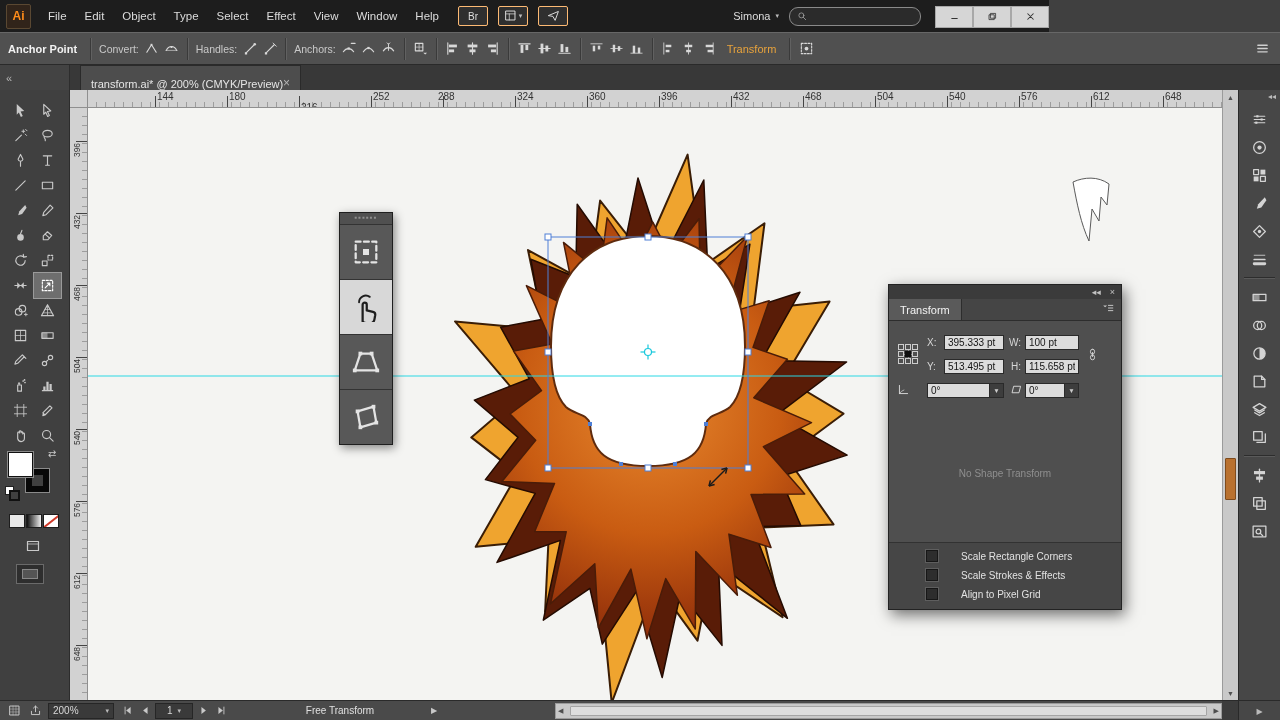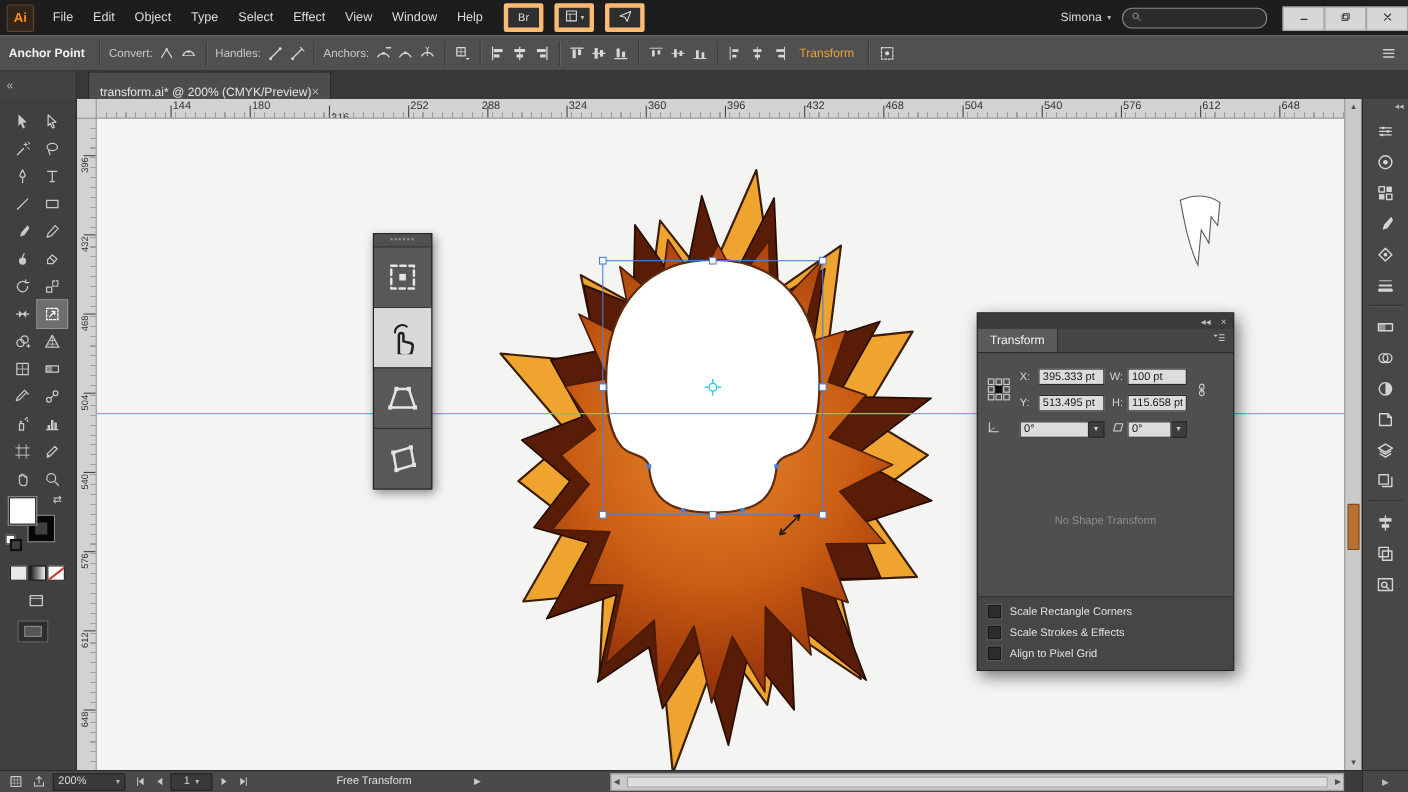--- a/index.html
+++ b/index.html
@@ -1,24 +1,24 @@
 <!DOCTYPE html>
 <html><head>
 <meta charset="utf-8">
 <style>
   html,body{margin:0;padding:0;background:#222;}
   #app{position:relative;width:1280px;height:720px;overflow:hidden;background:#404040;
        font-family:"Liberation Sans",sans-serif;-webkit-font-smoothing:antialiased;}
   
-  #menubar{position:absolute;left:0;top:0;width:1280px;height:32px;background:#1d1d1d;display:flex;align-items:center;}
+  #menubar{position:absolute;left:0;top:0;width:1049px;height:32px;background:#1d1d1d;display:flex;align-items:center;}
   .logo{width:23px;height:23px;background:#31241a;color:#ff8c1a;font-weight:bold;font-size:12px;
         display:flex;align-items:center;justify-content:center;border:1px solid #5a4832;border-radius:2px;margin:0 8px 0 6px;}
   #menu-list{display:flex;}
   .menu-item{padding:0 9px;font-size:11.5px;color:#dcdcdc;line-height:32px;cursor:default;}
-  .mini-btn{height:18px;min-width:22px;background:#2f2f2f;border:4px solid #fdba74;border-radius:2px;color:#ddd;
+  .mini-btn{height:18px;min-width:22px;background:#2f2f2f;border:1px solid #fdba74;border-radius:2px;color:#ddd;
         font-size:10px;display:flex;align-items:center;justify-content:center;margin-left:10px;padding:0 3px;gap:2px;}
   .mini-btn svg{width:13px;height:13px;}
   .caret{font-size:7px;color:#bbb;}
   #user-menu{margin-left:auto;color:#ddd;font-size:11px;display:flex;align-items:center;gap:5px;padding:0 10px;}
   #searchbox{display:flex;align-items:center;gap:4px;width:116px;height:17px;border:1px solid #8a8a8a;border-radius:9px;
         background:#2b2b2b;padding:0 7px;color:#aaa;margin-right:14px;}
   #searchbox svg{width:10px;height:10px;}
   #searchbox input{flex:1;background:transparent;border:none;outline:none;color:#ddd;font-size:10px;width:80px;}
   .winbtns{display:flex;height:20px;margin-right:0;}
   .winbtn{width:36px;height:20px;background:#d6d6d6;border:1px solid #a8a8a8;color:#333;display:flex;align-items:center;justify-content:center;}
@@ -96,21 +96,21 @@
   .ref-dot{width:4px;height:4px;border:1px solid #cdcdcd;margin:auto;background:#4f4f4f;}
   .ref-dot.sel{background:#0f0f0f;border-color:#0f0f0f;}
   .tp-iconlabel svg{width:13px;height:13px;color:#d6d6d6;}
   .tp-select{display:flex;height:15px;width:100%;}
   .tp-select .val{flex:1;background:#dcdcdc;border:1px solid #2a2a2a;font-size:10px;color:#151515;padding:0 3px;display:flex;align-items:center;}
   .tp-select .arr{width:13px;background:#3d3d3d;border:1px solid #2a2a2a;border-left:none;color:#ccc;font-size:6.5px;display:flex;align-items:center;justify-content:center;}
   .tp-link{grid-row:span 2;display:flex;align-items:center;justify-content:center;color:#cfcfcf;}
   .tp-link svg{width:13px;height:13px;}
   .tp-empty{flex:1;display:flex;align-items:center;justify-content:center;color:#8f8f8f;font-size:10px;}
   #tp-options{background:#464646;border-top:1px solid #323232;padding:7px 9px 9px 9px;display:flex;flex-direction:column;gap:7px;flex:none;}
-  .tp-check{display:flex;align-items:center;gap:8px;font-size:10px;color:#e2e2e2;}
+  .tp-check{display:flex;align-items:center;gap:23px;font-size:10px;color:#e2e2e2;margin-left:28px;}
   .tp-checkbox{width:10px;height:10px;background:#2d2d2d;border:1px solid #171717;box-shadow:0 0 0 1px #5e5e5e;flex:none;}
   
   #vscroll{position:absolute;left:1222px;top:0;width:16px;height:610px;background:#c9c9c9;border-left:1px solid #9b9b9b;box-sizing:border-box;}
   .scrollbtn{height:14px;display:flex;align-items:center;justify-content:center;color:#4f4f4f;font-size:7px;}
   .scrollbtn.bottom{position:absolute;bottom:0;left:0;right:0;}
   .vthumb{position:absolute;left:2px;right:2px;top:368px;height:40px;background:#b9712f;border:1px solid #7e4b1d;border-radius:1px;}
   #dock{position:absolute;left:1238px;top:0;width:42px;height:610px;background:#474747;border-left:1px solid #292929;box-sizing:border-box;}
   .dock-head{height:13px;color:#b9b9b9;font-size:8px;text-align:right;padding:2px 4px 0 0;}
   .dock-icon{width:41px;height:28px;display:flex;align-items:center;justify-content:center;color:#d4d4d4;}
   .dock-icon svg{width:17px;height:17px;}

